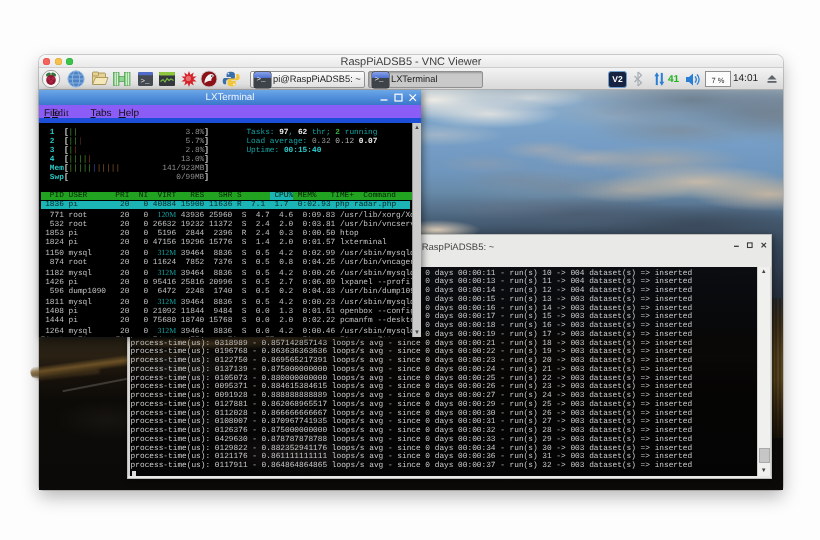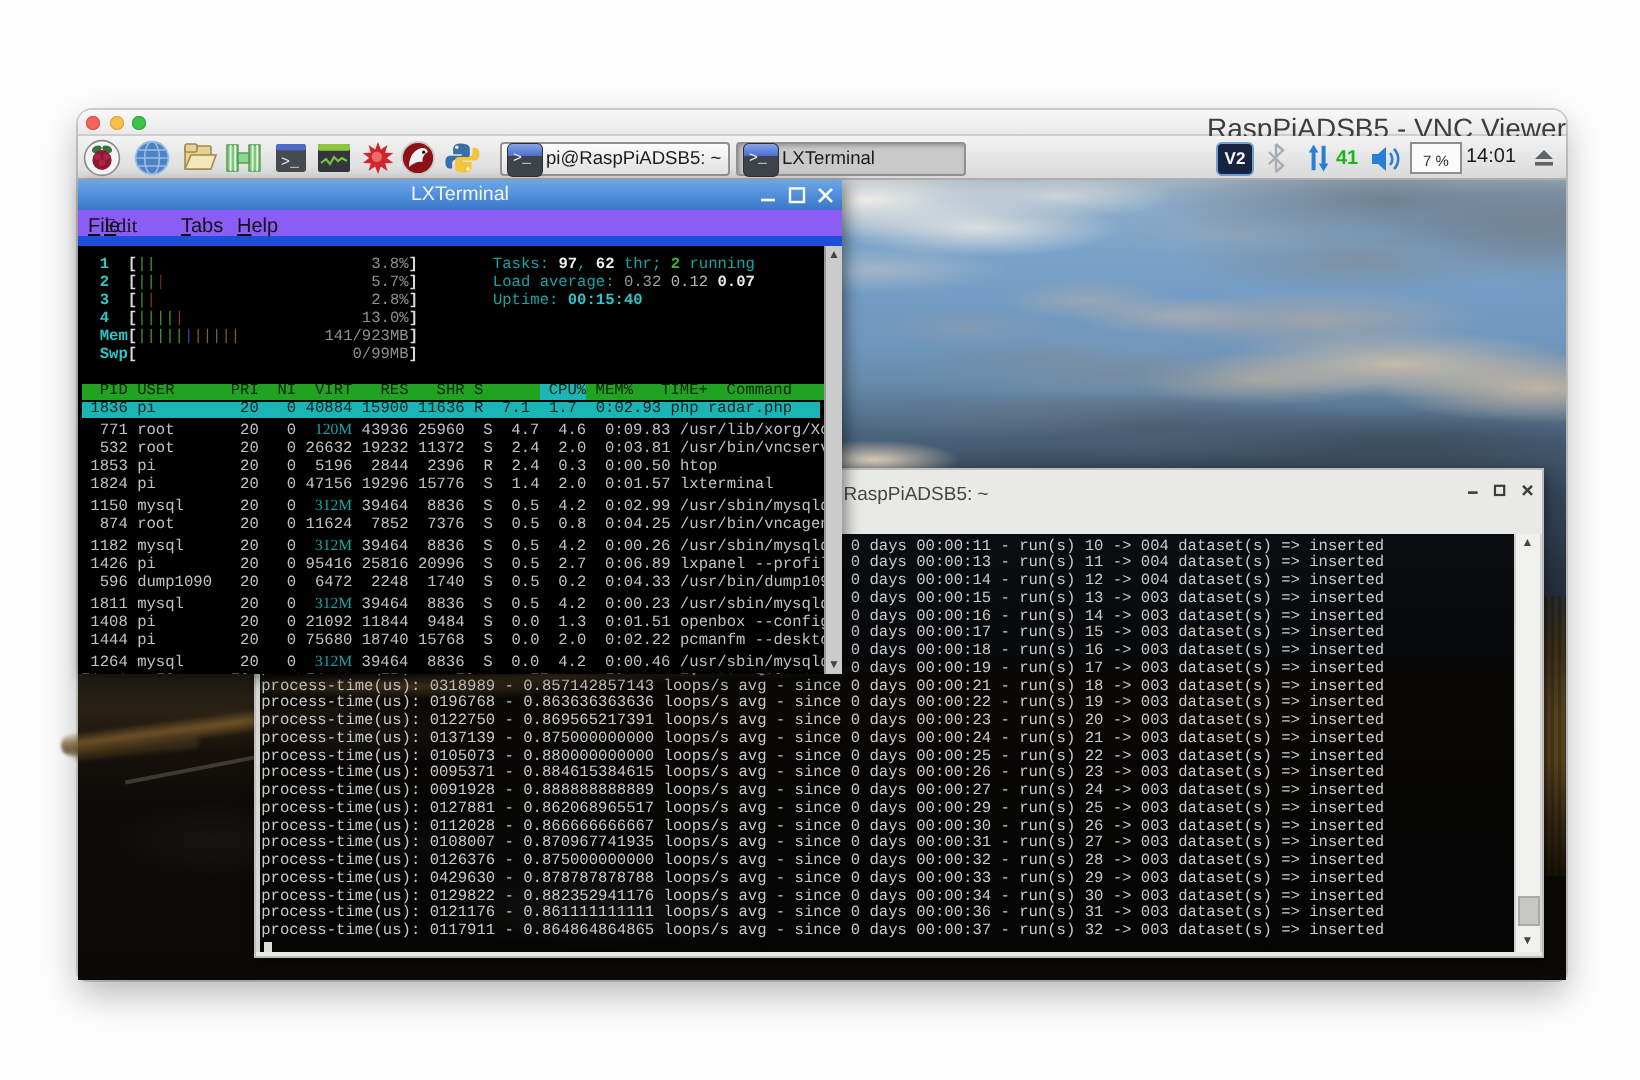--- a/index.html
+++ b/index.html
@@ -4,21 +4,21 @@
 <style>
   html,body{margin:0;padding:0;}
   body{width:820px;height:540px;background:#fdfdfd;overflow:hidden;position:relative;text-rendering:geometricPrecision;
        font-family:"Liberation Sans",sans-serif;}
   .abs{position:absolute;}
   
   #macshadow{left:39px;top:55px;width:744px;height:435px;border-radius:7px 7px 4px 4px;
     box-shadow:0 0 0 1px rgba(0,0,0,0.16),0 7px 18px rgba(0,0,0,0.28);}
   #mactb{left:39px;top:55px;width:744px;height:13px;border-radius:7px 7px 0 0;
     background:linear-gradient(#f8f8f8,#e9e9e9);border-bottom:1px solid #cdcdcd;box-sizing:border-box;}
-  #mactitle{left:39px;top:56px;width:744px;text-align:right;font-size:14px;color:#3d3d3d;}
+  #mactitle{left:39px;top:56px;width:744px;text-align:center;font-size:11px;color:#3d3d3d;}
   .dot{position:absolute;width:7px;height:7px;border-radius:50%;top:58px;}
   
   #taskbar{left:39px;top:68px;width:744px;height:22px;
     background:linear-gradient(#f3f3f3,#d9d9d9);border-bottom:1px solid #aeaeae;box-sizing:border-box;}
   .tbtn{position:absolute;top:70.5px;height:17px;box-sizing:border-box;border:1px solid #909090;
     border-radius:2px;font-size:9.3px;color:#1c1c1c;}
   
   #wall{left:39px;top:90px;width:744px;height:400px;overflow:hidden;
     background:
       radial-gradient(80px 22px at 172px 332px, rgba(135,130,122,0.3), rgba(135,130,122,0) 75%),

